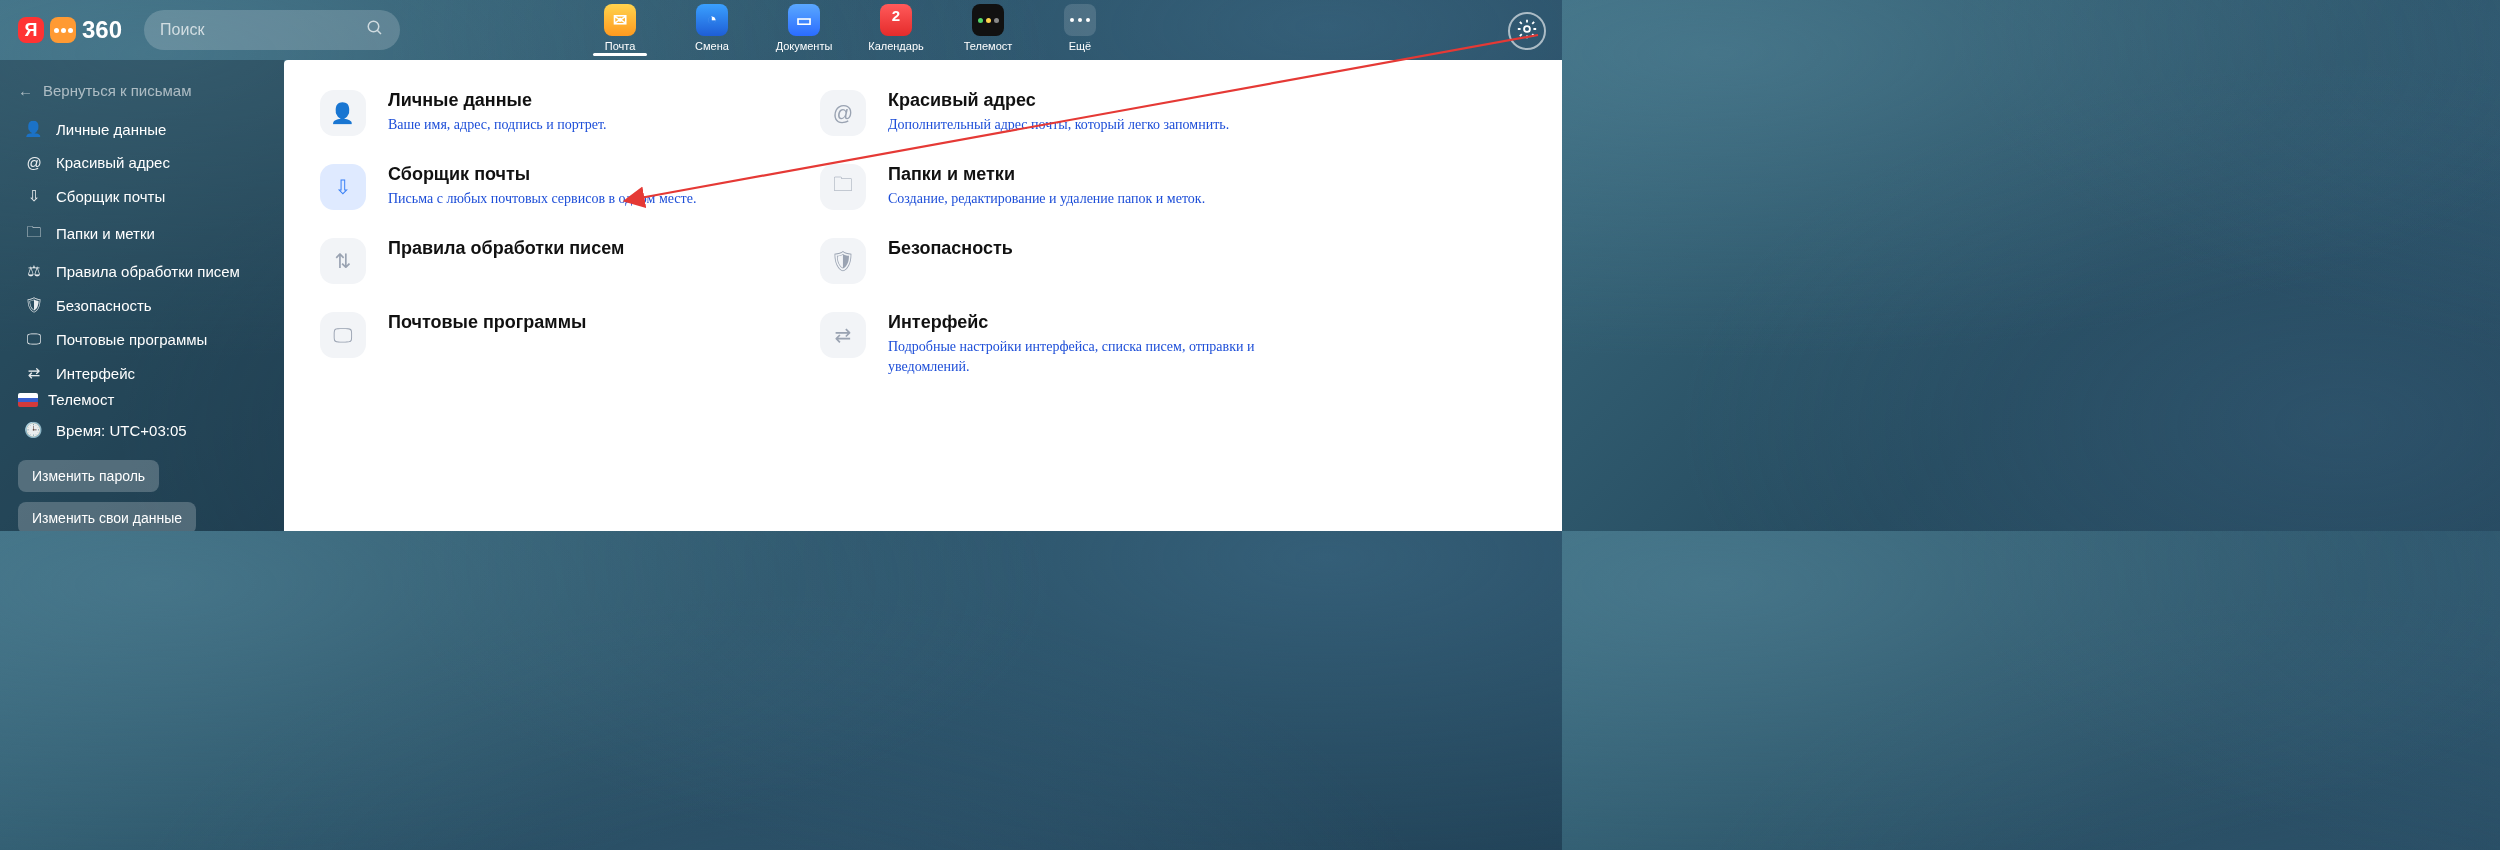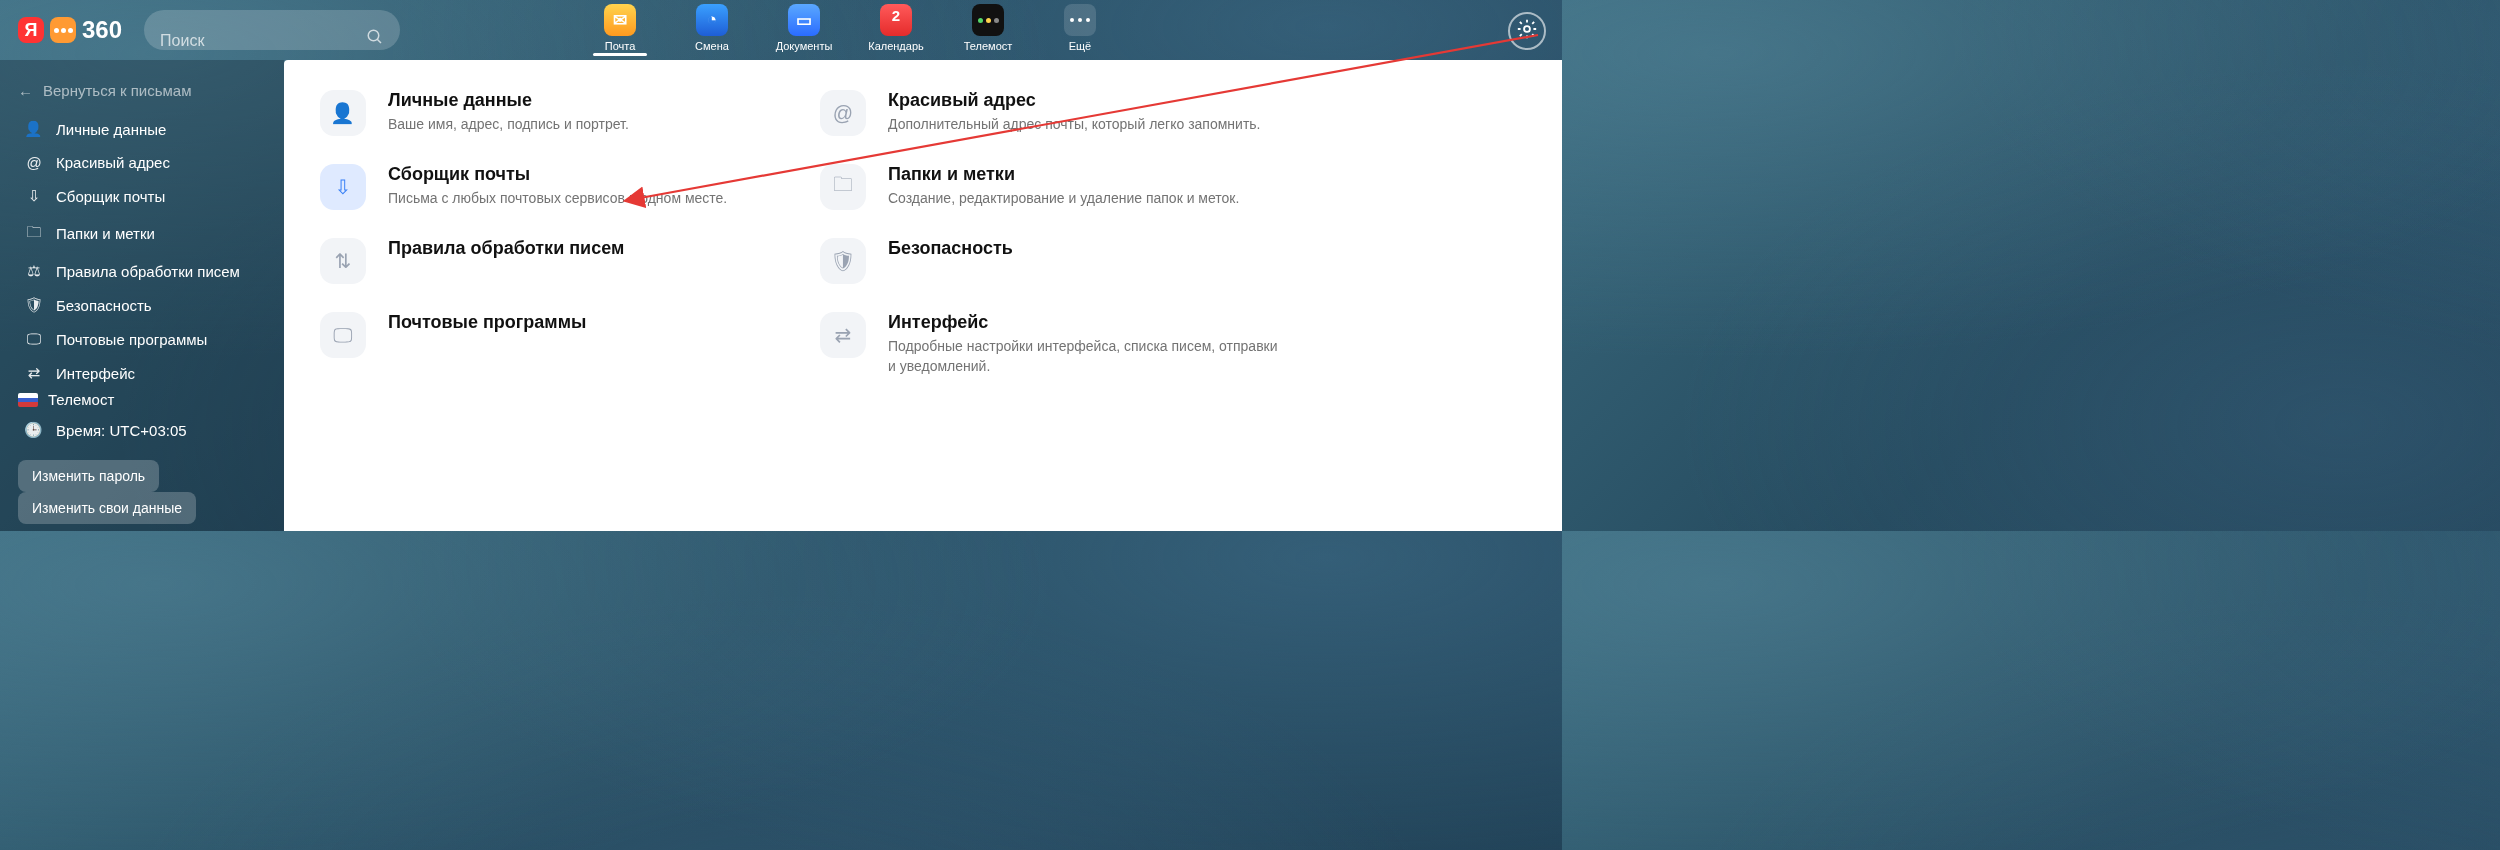--- a/index.html
+++ b/index.html
@@ -33,21 +33,21 @@
   .logo .ya { background:#ff3333; color:#fff; width:26px; height:26px; border-radius:8px; display:flex; align-items:center; justify-content:center; font-size:18px; }
   .logo .dots { background:#ff9a33; width:26px; height:26px; border-radius:8px; display:flex; align-items:center; justify-content:center; }
   .logo .dots span { width:5px; height:5px; border-radius:50%; background:#fff; margin:0 1px; }
   .search {
     margin-left: 22px;
     width: 256px;
     height: 40px;
     background: rgba(255,255,255,.18);
     border-radius: 20px;
     display: flex;
-    align-items: flex-end;
+    align-items: center;
     padding: 0 16px;
     color: rgba(255,255,255,.7);
     font-size: 16px;
     justify-content: space-between;
   }
   .search .mag { opacity:.7; }
 
   .topnav {
     position:absolute;
     left: 590px;
@@ -130,21 +130,21 @@
   .navlist { display:flex; flex-direction:column; gap:10px; }
   .navlist .row{
     display:flex; align-items:center; gap:12px;
     font-size:15px; color:#fff; cursor:pointer;
     padding:3px 6px; border-radius:6px;
   }
   .navlist .row .ic{ width:20px; text-align:center; opacity:.9; font-size:15px;}
   .sep{height:14px;}
   .lang{display:flex; align-items:center; gap:10px; font-size:15px; margin-top:6px;}
   .flag{width:20px;height:14px;background:linear-gradient(#fff 33%,#3a5fcd 33% 66%,#d43a3a 66%);border-radius:2px;}
-  .btns{margin-top:18px; display:flex; flex-direction:column; }
+  .btns{margin-top:18px; display:flex; flex-direction:column; gap:10px;}
   .btns button{
     align-self:flex-start;
     background:rgba(255,255,255,.22);
     color:#fff; border:none; border-radius:8px;
     padding:8px 14px; font-size:14px; cursor:pointer;
   }
 
   
   .main{
     flex:1;
@@ -165,21 +165,21 @@
     display:flex; gap:22px; align-items:flex-start; cursor:pointer;
   }
   .card .cico{
     width:46px; height:46px; border-radius:14px;
     display:flex; align-items:center; justify-content:center;
     font-size:20px;
   }
   .card.selected .cico{ background:#e8f1ff; color:#3b82f6; }
   .card:not(.selected) .cico{ background:#f2f4f7; color:#9aa3b2; }
   .card h3{ font-size:18px; font-weight:700; color:#111; margin-bottom:4px; }
-  .card p{ font-size:14px; color:#737373; line-height:1.4; max-width:400px;}
+  .card p{ font-size:14px; color:#1d4ed8; line-height:1.4; max-width:400px;font-family:Liberation Serif, serif;}
   .card.selected h3{ color:#111; }
   .card.selected{}
   .card.selected .cico{ background:#dfeaff; }
 
   
   svg.arrow{position:absolute; left:0; top:0; pointer-events:none;}
 </style>
 </head>
 <body>
 

